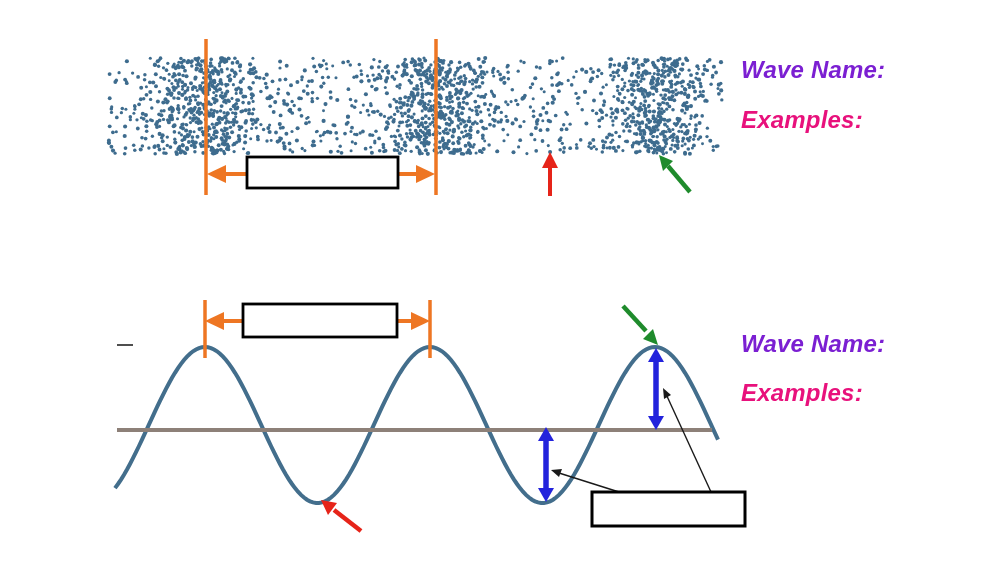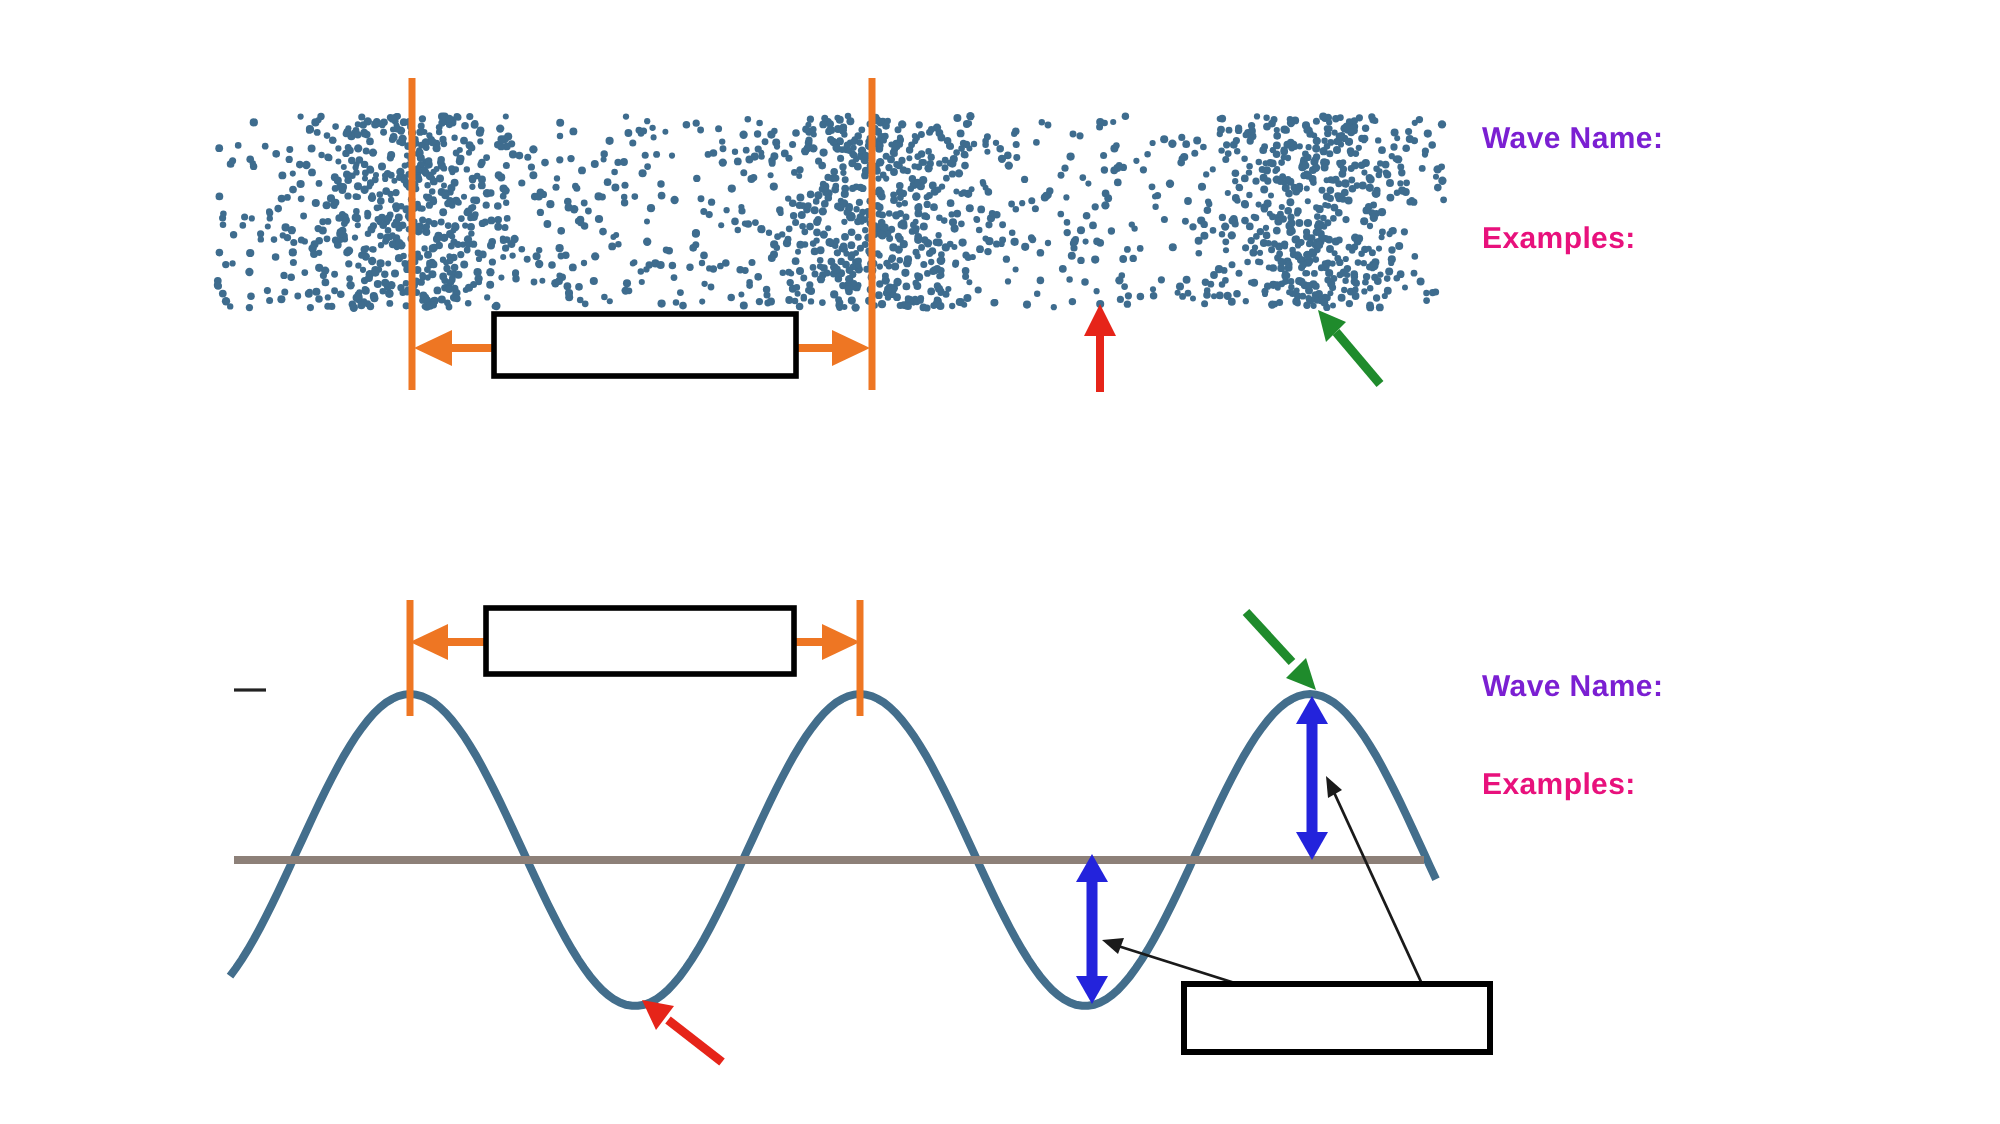--- a/index.html
+++ b/index.html
@@ -1,19 +1,19 @@
 <!DOCTYPE html>
 <html><head>
 <meta charset="utf-8">
 <style>
   html,body{margin:0;padding:0;background:#ffffff;}
   #canvas{position:relative;width:1000px;height:562px;background:#ffffff;overflow:hidden;
           font-family:"Liberation Sans", sans-serif;}
   #diagram{position:absolute;left:0;top:0;}
-  .label{position:absolute;font-weight:bold;font-size:15px;line-height:24px;letter-spacing:.2px;}
+  .label{position:absolute;font-weight:bold;font-size:24px;line-height:24px;letter-spacing:.2px;font-style:italic;}
   .answer-box{fill:#ffffff;stroke:#000000;}
   .bw25{stroke-width:2.8;}
   .bw30{stroke-width:3;}
 </style>
 </head>
 <body>
 
 <div id="canvas">
 
   <svg id="diagram" width="1000" height="562" viewBox="0 0 1000 562">

